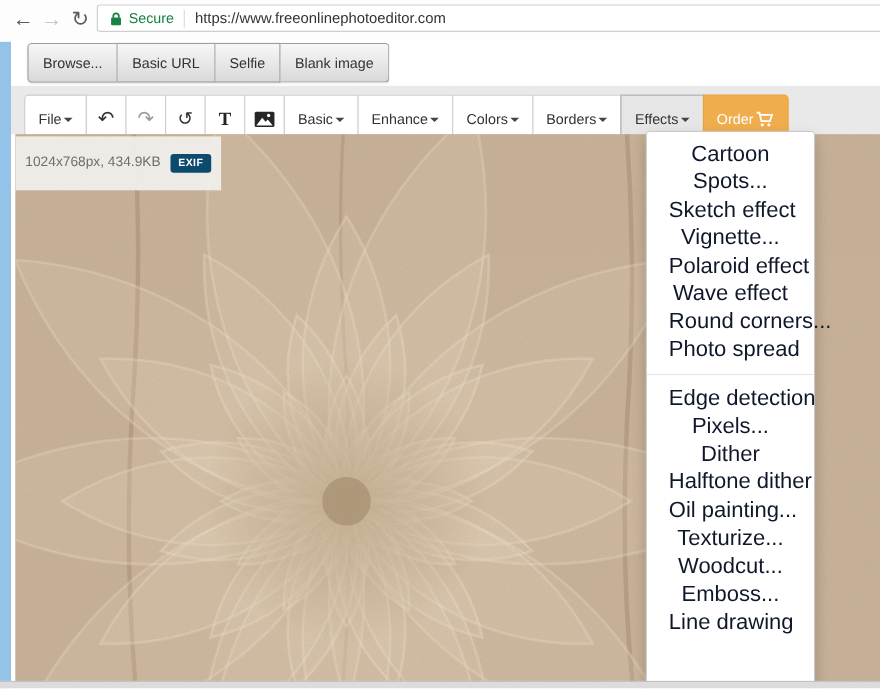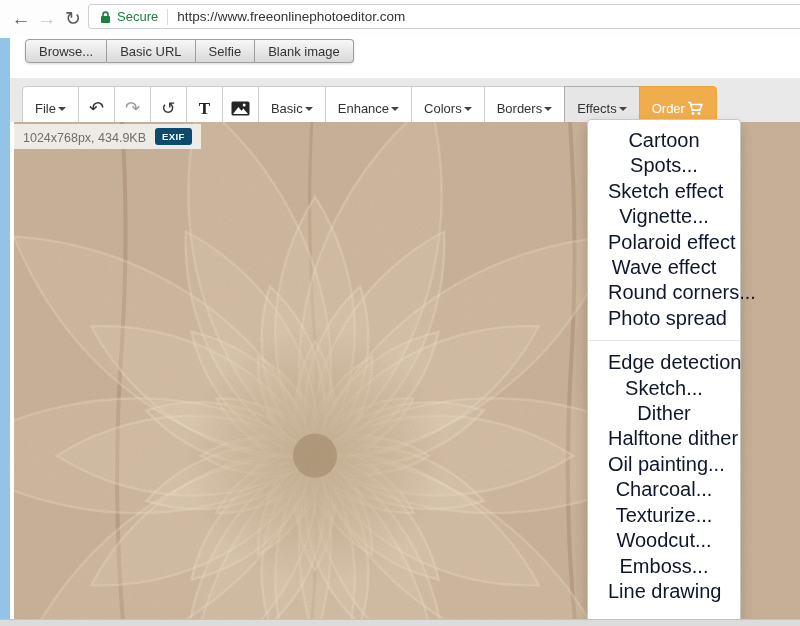--- a/index.html
+++ b/index.html
@@ -19,21 +19,21 @@
   .addr-sep{width:1px;height:16px;background:#dadada;margin:0 9px;}
   .url{color:#333;font-size:13.5px;}
 
   
   .page{position:absolute;top:36px;left:0;right:0;bottom:0;background:#fff;overflow:hidden;}
   .bluestrip{position:absolute;left:0;top:2px;width:10px;bottom:0;background:#93c4e8;}
 
   
   .upload-group{position:absolute;left:25px;top:3px;display:flex;filter:drop-shadow(0 1px 1px rgba(0,0,0,.15));}
   .upbtn{font-size:13px;color:#333;background:linear-gradient(#f7f7f7,#d9d9d9);
-         border:1px solid #9e9e9e;border-left:none;height:24px;box-sizing:border-box;
+         border:1px solid #9e9e9e;border-left:none;height:36px;box-sizing:border-box;
          padding:0 13px;display:flex;align-items:center;cursor:pointer;}
   .upbtn:first-child{border-left:1px solid #9e9e9e;border-radius:4px 0 0 4px;}
   .upbtn:last-child{border-radius:0 4px 4px 0;}
 
   
   .toolbar-strip{position:absolute;left:10px;right:0;top:42px;height:44px;background:#e9e9e9;}
   .tb-group{position:absolute;left:12px;top:8px;display:flex;}
   .tbtn{display:flex;align-items:center;justify-content:center;gap:2px;background:#fff;
         border:1px solid #ccc;margin-left:-1px;height:44px;box-sizing:border-box;
         padding:0 12px;font-size:13px;color:#333;cursor:pointer;white-space:nowrap;}
@@ -45,21 +45,21 @@
          border-top:4px solid #444;display:inline-block;margin-top:1px;}
   .glyph-undo{font-size:18px;color:#333;line-height:1;}
   .glyph-redo{font-size:18px;color:#9b9b9b;line-height:1;}
   .glyph-rotate{font-size:17px;color:#333;line-height:1;}
   .glyph-text{font-family:"Liberation Serif",serif;font-weight:bold;font-size:17px;color:#222;line-height:1;}
 
   
   .canvas{position:absolute;left:14px;top:86px;right:0;bottom:5px;overflow:hidden;background:#c9b299;}
   .canvas svg.flower{width:100%;height:100%;display:block;}
   .info-overlay{position:absolute;left:0;top:2px;background:rgba(241,240,236,.93);
-                padding:4px 9px;display:flex;align-items:flex-end;gap:9px;
+                padding:16px 9px;display:flex;align-items:flex-start;gap:9px;
                 font-size:12.5px;color:#6e6e6e;}
   .exif-badge{background:#0c4a6e;color:#fff;font-size:9.5px;font-weight:bold;
               padding:3px 7px;border-radius:3px;letter-spacing:.4px;cursor:pointer;}
 
   
   .dropdown{position:absolute;left:587px;top:83px;width:154px;bottom:-24px;box-sizing:border-box;
             background:#fff;border:1px solid #c8c8c8;border-radius:4px;
             box-shadow:0 6px 12px rgba(0,0,0,.18);padding:8px 0;z-index:5;}
   .menu-item{padding:0 20px;font-size:20px;color:#0f172a;line-height:25.4px;cursor:pointer;white-space:nowrap;text-align:center;}
   .menu-sep{height:1px;background:#e5e5e5;margin:9px 0;}
@@ -263,25 +263,24 @@
       <div class="menu-item">Cartoon</div>
       <div class="menu-item">Spots...</div>
       <div class="menu-item">Sketch effect</div>
       <div class="menu-item">Vignette...</div>
       <div class="menu-item">Polaroid effect</div>
       <div class="menu-item">Wave effect</div>
       <div class="menu-item">Round corners...</div>
       <div class="menu-item">Photo spread</div>
       <div class="menu-sep"></div>
       <div class="menu-item">Edge detection</div>
-      <div class="menu-item">Sketch...</div>
+      <div class="menu-item">Pixels...</div>
       <div class="menu-item">Dither</div>
       <div class="menu-item">Halftone dither</div>
       <div class="menu-item">Oil painting...</div>
-      <div class="menu-item">Charcoal...</div>
       <div class="menu-item">Texturize...</div>
       <div class="menu-item">Woodcut...</div>
       <div class="menu-item">Emboss...</div>
       <div class="menu-item">Line drawing</div>
     </div>
 
     <div class="bottom-strip"></div>
   </div>
 </div>
 

